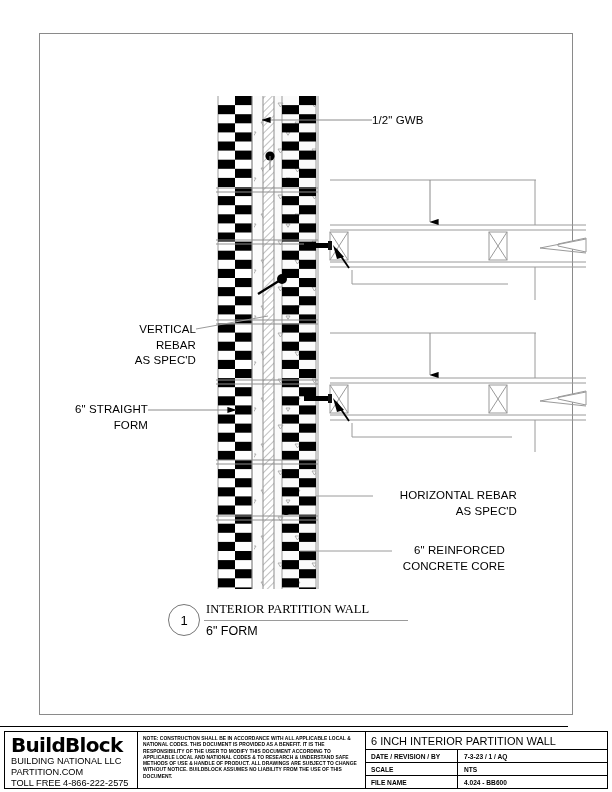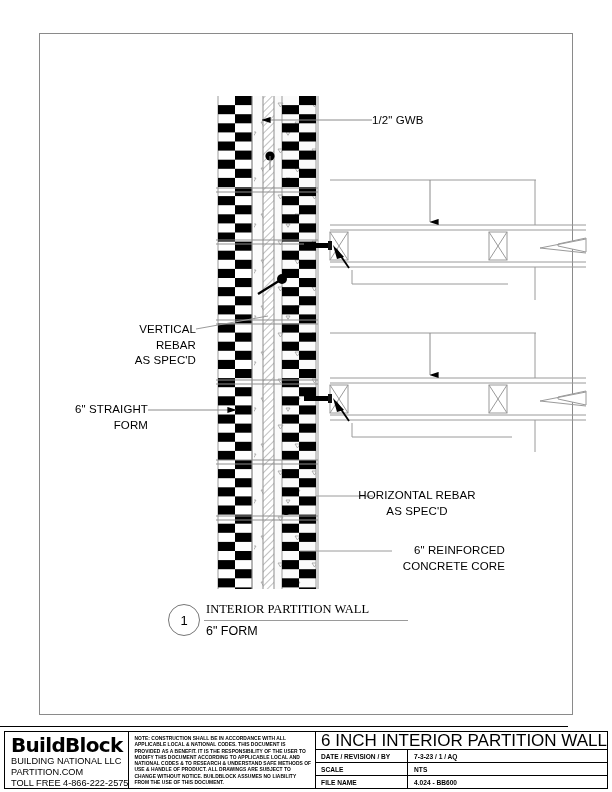--- a/index.html
+++ b/index.html
@@ -45,21 +45,21 @@
   #tb-logo .brand{font-size:20px;font-weight:bold;letter-spacing:-.7px;
     line-height:21px;font-family:"DejaVu Sans",sans-serif;}
   #tb-logo .l{font-size:9.2px;line-height:11.2px;white-space:pre;}
 
   #tb-note{width:228px;border-right:1px solid #000;box-sizing:border-box;
     padding:4px 4px 0 5px;font-size:4.9px;line-height:6.3px;
     font-weight:bold;letter-spacing:.05px;}
 
   #tb-right{flex:1;display:flex;flex-direction:column;}
   #tb-title{height:18px;border-bottom:1px solid #000;box-sizing:border-box;
-    padding-left:5px;font-size:17px;line-height:18px;white-space:pre;}
+    padding-left:5px;font-size:11px;line-height:18px;white-space:pre;}
   .tb-row{flex:1;display:flex;border-bottom:1px solid #000;box-sizing:border-box;}
   .tb-row:last-child{border-bottom:none;}
   .tb-k{width:92px;border-right:1px solid #000;box-sizing:border-box;
     padding-left:5px;font-size:6.6px;font-weight:bold;display:flex;align-items:center;}
   .tb-v{flex:1;padding-left:6px;font-size:6.6px;font-weight:bold;
         display:flex;align-items:center;}
 </style>
 </head>
 <body>
 
@@ -328,21 +328,21 @@
 
   <div class="lbl" style="left:372px;top:113px;">1/2" GWB</div>
 
   <div class="lbl r" style="left:36px;top:322px;width:160px;">VERTICAL
 REBAR
 AS SPEC'D</div>
 
   <div class="lbl r" style="left:16px;top:402px;width:132px;">6" STRAIGHT
 FORM</div>
 
-  <div class="lbl r" style="left:317px;top:488px;width:200px;text-align:center;">HORIZONTAL REBAR
+  <div class="lbl r" style="left:317px;top:488px;width:200px;">HORIZONTAL REBAR
 AS SPEC'D</div>
 
   <div class="lbl r" style="left:333px;top:543px;width:172px;">6" REINFORCED
 CONCRETE CORE</div>
 
   <div id="clip-right">
     <div class="lbl" style="left:500px;top:172px;">PAR</div>
 
     <div class="lbl r" style="left:398px;top:276px;width:140px;">COURSE
 ALTERNA</div>

